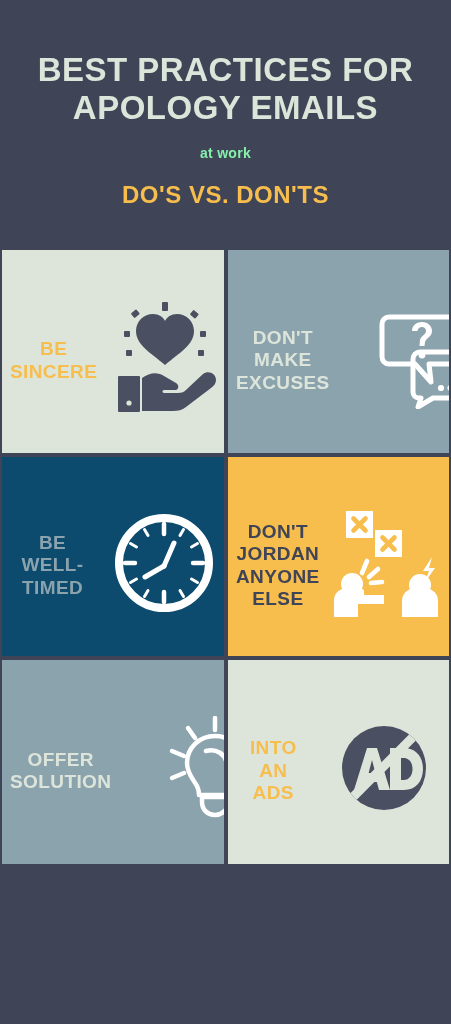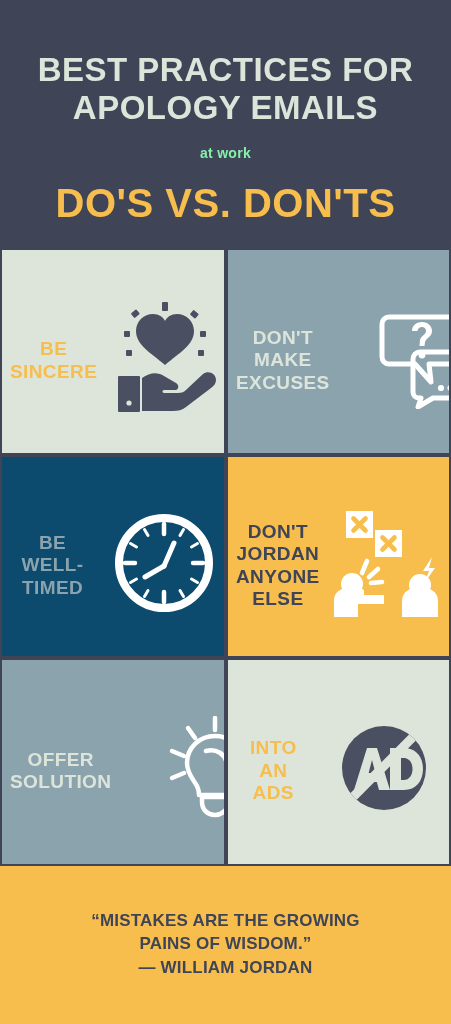--- a/index.html
+++ b/index.html
@@ -42,21 +42,21 @@
   }
   .header .subtitle {
     color: #86efac;
     font-size: 14px;
     font-weight: bold;
     margin-top: 12px;
     letter-spacing: 0.3px;
   }
   .header .tagline {
     color: #F7BE4D;
-    font-size: 40px;
+    font-size: 24px;
     font-weight: bold;
     margin-top: 20px;
     letter-spacing: 0.5px;
   }
 
   
   .grid {
     flex: 1 1 auto;
     display: grid;
     grid-template-columns: 226px 225px;
@@ -310,21 +310,14 @@
             </g>
 
             <line x1="14" y1="84" x2="86" y2="12" stroke="#DDE5DA" stroke-width="9"></line>
           </g>
         </svg>
       </div>
     </div>
 
   </div>
 
-  <div class="footer">
-    <div class="quote">
-      <div>“MISTAKES ARE THE GROWING</div>
-      <div>PAINS OF WISDOM.”</div>
-    </div>
-    <div class="author">— WILLIAM JORDAN</div>
-  </div>
 
 </div>
 
 </body></html>

